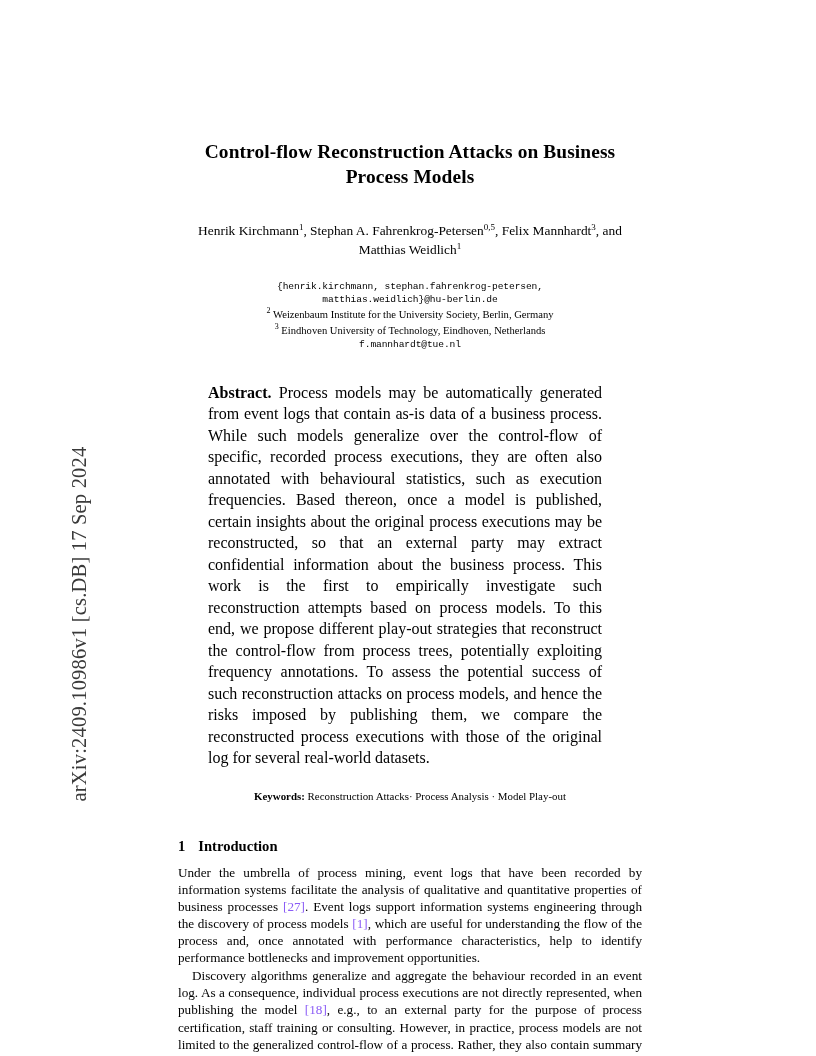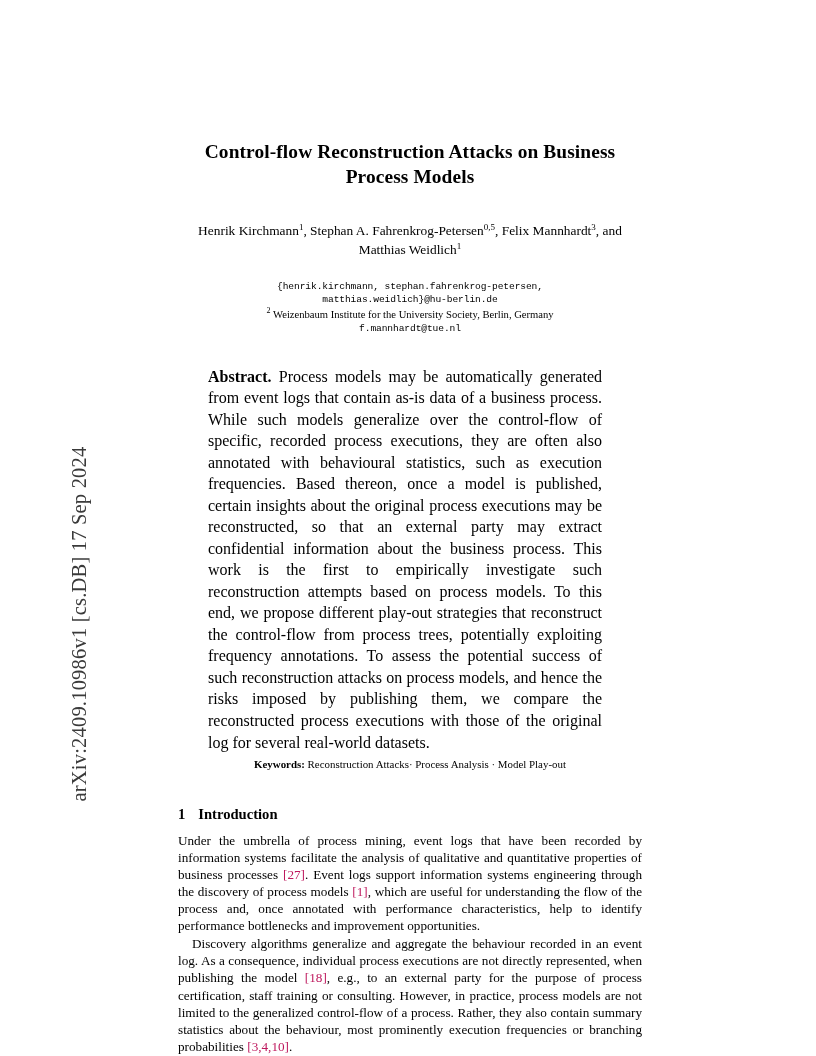--- a/index.html
+++ b/index.html
@@ -71,42 +71,42 @@
   .abstract {
     margin-top: 31px;
     margin-left: 30px;
     margin-right: 40px;
     font-size: 16px;
     line-height: 1.345;
     text-align: justify;
   }
   .abstract b { font-weight: bold; }
   .keywords {
-    margin-top: 4px;
+    margin-top: 20px;
     margin-left: 40px;
     margin-right: 40px;
     font-size: 10.9px;
     line-height: 1.35;
     text-align: center;
   }
   h2.section {
     margin: 34px 0 0 0;
     font-size: 14.6px;
     font-weight: bold;
   }
   h2.section .secnum { margin-right: 13px; }
   p.body {
     margin: 9px 0 0 0;
     font-size: 13.2px;
     line-height: 1.295;
     text-align: justify;
     text-indent: 0;
   }
   p.body.indent { text-indent: 14px; margin-top: 1px; }
-  .cite { color: #be185d; }
+  .cite { color: #8b5cf6; }
 </style>
 </head>
 <body>
 
 <div class="page">
 
   <div class="arxiv-stamp">arXiv:2409.10986v1  [cs.DB]  17 Sep 2024</div>
 
   <div class="content">
 
@@ -120,20 +120,23 @@
         Matthias Weidlich<sup>1</sup>
       </div>
     </div>
 
     <div class="affils">
       <div class="mono">{henrik.kirchmann, stephan.fahrenkrog-petersen,</div>
       <div class="mono">matthias.weidlich}@hu-berlin.de</div>
       <div class="aff-line">
         <sup>2</sup>&nbsp;<span>Weizenbaum Institute for the University Society, Berlin, Germany</span>
       </div>
+      <div class="aff-line">
+        <sup>3</sup>&nbsp;<span>Eindhoven University of Technology, Eindhoven, Netherlands</span>
+      </div>
       <div class="mono">f.mannhardt@tue.nl</div>
     </div>
 
     <div class="abstract">
       <b>Abstract.</b>
       <span>Process models may be automatically generated from event logs that contain as-is data of a business process. While such models generalize over the control-flow of specific, recorded process executions, they are often also annotated with behavioural statistics, such as execution frequencies. Based thereon, once a model is published, certain insights about the original process executions may be reconstructed, so that an external party may extract confidential information about the business process. This work is the first to empirically investigate such reconstruction attempts based on process models. To this end, we propose different play-out strategies that reconstruct the control-flow from process trees, potentially exploiting frequency annotations. To assess the potential success of such reconstruction attacks on process models, and hence the risks imposed by publishing them, we compare the reconstructed process executions with those of the original log for several real-world datasets.</span>
     </div>
 
     <div class="keywords">
       <b>Keywords:</b>

